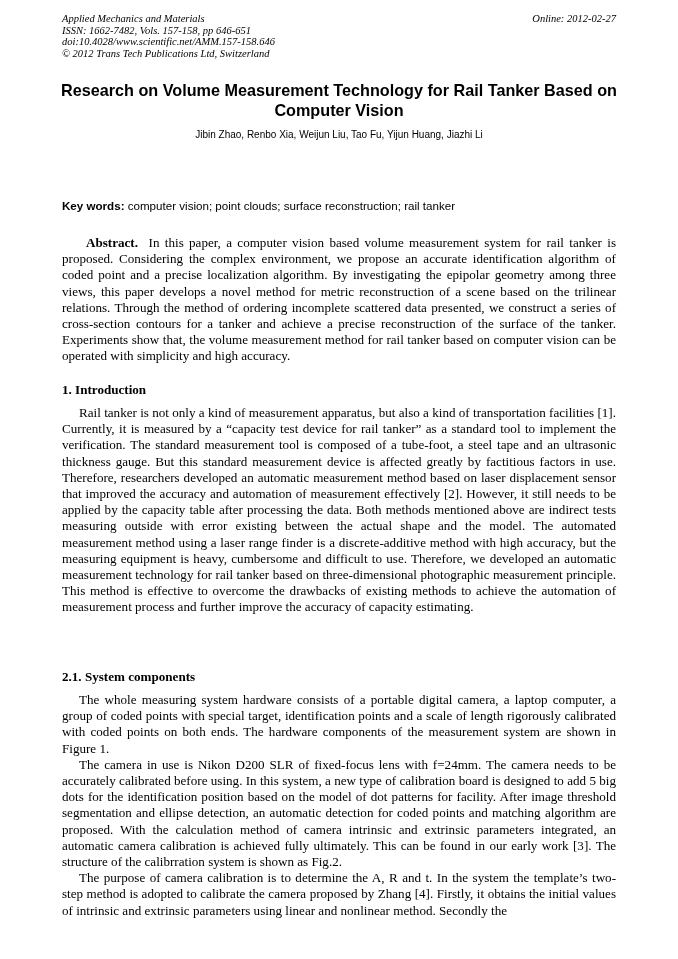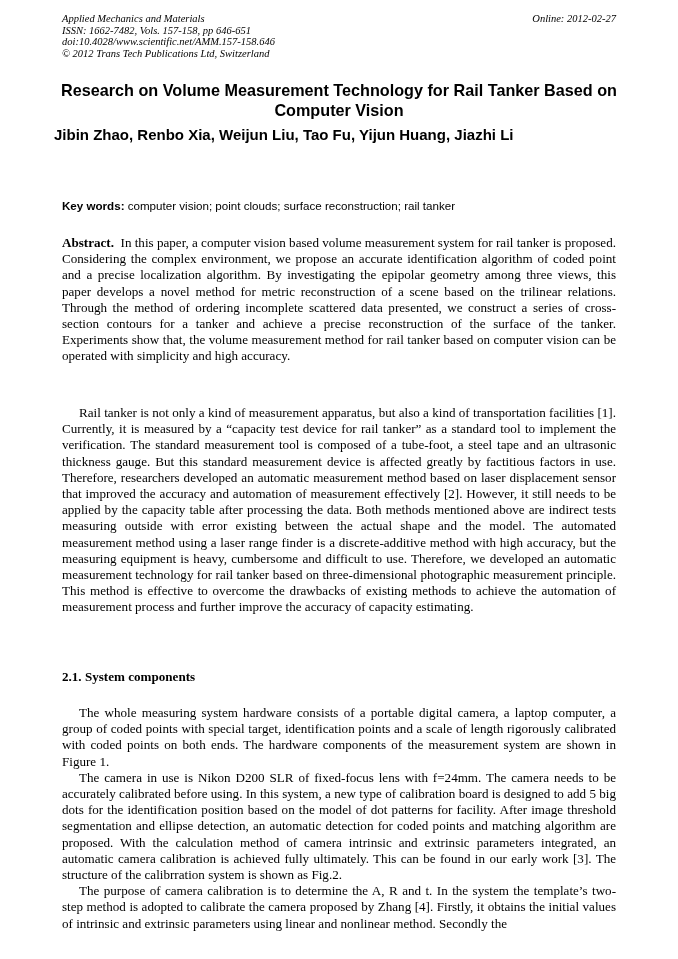--- a/index.html
+++ b/index.html
@@ -5,29 +5,29 @@
   html, body { margin: 0; padding: 0; background: #ffffff; }
   body { width: 678px; height: 959px; position: relative; overflow: hidden; color: #000; }
   .page { position: absolute; left: 0; top: 0; width: 678px; height: 788px; }
   .serif { font-family: "Liberation Serif", "DejaVu Serif", serif; }
   .sans { font-family: "Liberation Sans", "DejaVu Sans", sans-serif; }
 
   .header { position: absolute; left: 62px; top: 13px; width: 554px; font-style: italic; font-size: 10.5px; line-height: 11.6px; }
   .header .online { position: absolute; right: 0; top: 0; text-align: center; }
 
   .title { position: absolute; left: 54px; top: 80px; width: 570px; text-align: center; font-weight: bold; font-size: 16.2px; line-height: 20px; }
-  .authors { position: absolute; left: 54px; top: 125px; width: 570px; text-align: left; font-size: 15px; line-height: 19px; font-weight: bold; }
+  .authors { position: absolute; left: 54px; top: 125px; width: 570px; text-align: center; font-size: 10px; line-height: 19px; }
   .affil { position: absolute; left: 54px; top: 152px; width: 570px; text-align: center; font-size: 11.6px; line-height: 15.5px; }
   .keywords { position: absolute; left: 62px; top: 198px; width: 560px; font-size: 11.6px; line-height: 15px; }
   .keywords b { font-weight: bold; }
 
   .body-text { font-size: 13.1px; line-height: 16.2px; text-align: justify; }
   .block { position: absolute; left: 62px; width: 554px; }
   .indent { text-indent: 17px; }
-  .abstract b { font-weight: bold; }
+  .abstract b { font-weight: bold; margin-left: 24px; }
   h2 { font-size: 13.1px; font-weight: bold; margin: 0; line-height: 16px; }
   p { margin: 0; }
 </style>
 </head>
 <body>
 
 <div class="page">
 
   <div class="header serif">
     <div>Applied Mechanics and Materials</div>
@@ -41,26 +41,29 @@
   <div class="authors sans">Jibin Zhao, Renbo Xia, Weijun Liu, Tao Fu, Yijun Huang, Jiazhi Li</div>
 
   <div class="keywords sans">
     <b>Key words:</b><span> computer vision; point clouds; surface reconstruction; rail tanker</span>
   </div>
 
   <div class="block body-text serif abstract" style="top:235px;">
     <p><b>Abstract.</b><span style="white-space:pre-wrap;">  In this paper, a computer vision based volume measurement system for rail tanker is proposed. Considering the complex environment, we propose an accurate identification algorithm of coded point and a precise localization algorithm. By investigating the epipolar geometry among three views, this paper develops a novel method for metric reconstruction of a scene based on the trilinear relations. Through the method of ordering incomplete scattered data presented, we construct a series of cross-section contours for a tanker and achieve a precise reconstruction of the surface of the tanker. Experiments show that, the volume measurement method for rail tanker based on computer vision can be operated with simplicity and high accuracy.</span></p>
   </div>
 
+  <div class="block serif" style="top:382px;">
+    <h2>1. Introduction</h2>
+  </div>
   <div class="block body-text serif indent" style="top:405px;">
     <p>Rail tanker is not only a kind of measurement apparatus, but also a kind of transportation facilities [1]. Currently, it is measured by a “capacity test device for rail tanker” as a standard tool to implement the verification. The standard measurement tool is composed of a tube-foot, a steel tape and an ultrasonic thickness gauge. But this standard measurement device is affected greatly by factitious factors in use. Therefore, researchers developed an automatic measurement method based on laser displacement sensor that improved the accuracy and automation of measurement effectively [2]. However, it still needs to be applied by the capacity table after processing the data. Both methods mentioned above are indirect tests measuring outside with error existing between the actual shape and the model. The automated measurement method using a laser range finder is a discrete-additive method with high accuracy, but the measuring equipment is heavy, cumbersome and difficult to use. Therefore, we developed an automatic measurement technology for rail tanker based on three-dimensional photographic measurement principle. This method is effective to overcome the drawbacks of existing methods to achieve the automation of measurement process and further improve the accuracy of capacity estimating.</p>
   </div>
 
   <div class="block serif" style="top:669px;">
     <h2>2.1. System components</h2>
   </div>
-  <div class="block body-text serif indent" style="top:692px;margin-top:13px;">
+  <div class="block body-text serif indent" style="top:692px;">
     <p>The whole measuring system hardware consists of a portable digital camera, a laptop computer, a group of coded points with special target, identification points and a scale of length rigorously calibrated with coded points on both ends. The hardware components of the measurement system are shown in Figure 1.</p>
     <p>The camera in use is Nikon D200 SLR of fixed-focus lens with f=24mm. The camera needs to be accurately calibrated before using. In this system, a new type of calibration board is designed to add 5 big dots for the identification position based on the model of dot patterns for facility. After image threshold segmentation and ellipse detection, an automatic detection for coded points and matching algorithm are proposed. With the calculation method of camera intrinsic and extrinsic parameters integrated, an automatic camera calibration is achieved fully ultimately. This can be found in our early work [3]. The structure of the calibrration system is shown as Fig.2.</p>
     <p>The purpose of camera calibration is to determine the A, R and t. In the system the template’s two-step method is adopted to calibrate the camera proposed by Zhang [4]. Firstly, it obtains the initial values of intrinsic and extrinsic parameters using linear and nonlinear method. Secondly the</p>
   </div>
 
 </div>
 
 </body></html>

